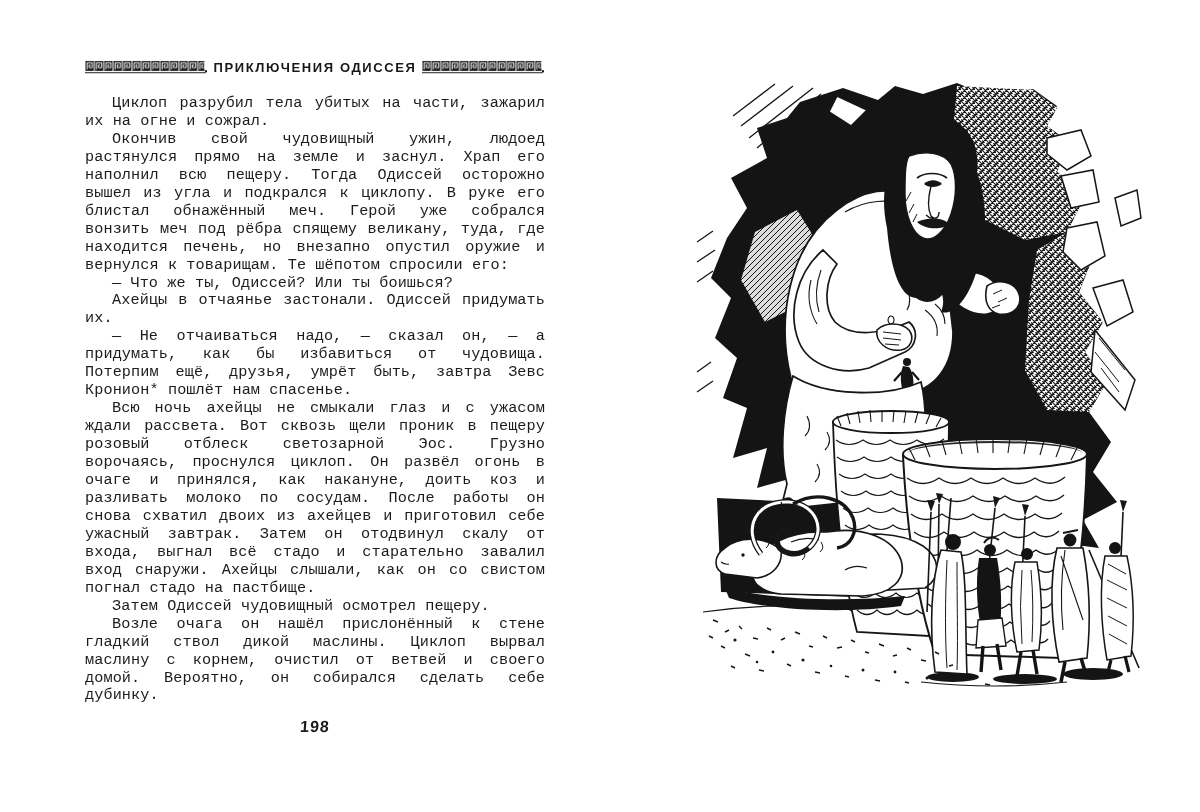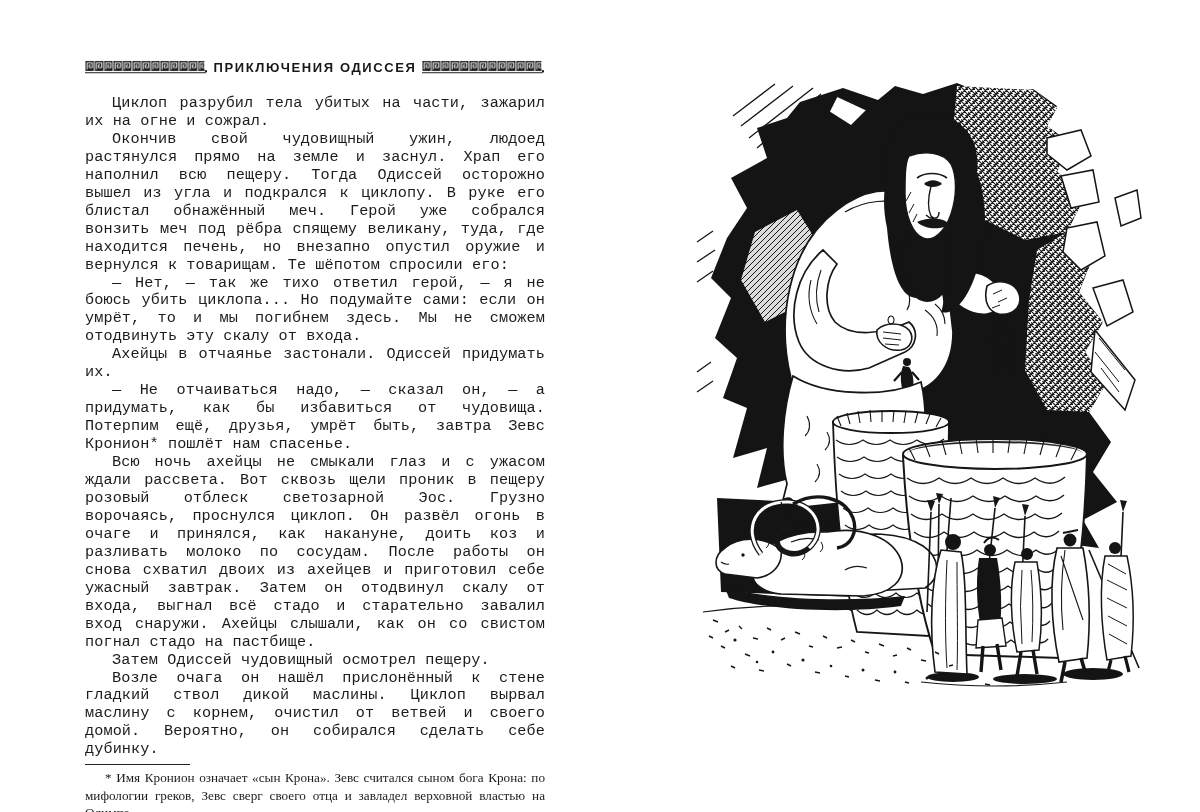--- a/index.html
+++ b/index.html
@@ -44,31 +44,27 @@
       <rect x="0" y="0" width="133.5" height="11.6" fill="url(#mk1)"></rect>
       <rect x="0" y="12.8" width="135" height="1.1" fill="#1c1c1c"></rect>
       <rect x="134" y="10.5" width="2.4" height="2.4" fill="#1c1c1c"></rect>
     </svg>
   </div>
 
   <div class="text-col">
     <div>
         <p class="para">Циклоп разрубил тела убитых на части, зажарил их на огне и сожрал.</p>
         <p class="para">Окончив свой чудовищный ужин, людоед растянулся прямо на земле и заснул. Храп его наполнил всю пещеру. Тогда Одиссей осторожно вышел из угла и подкрался к циклопу. В руке его блистал обнажённый меч. Герой уже собрался вонзить меч под рёбра спящему великану, туда, где находится печень, но внезапно опустил оружие и вернулся к товарищам. Те шёпотом спросили его:</p>
-        <p class="para">— Нет, — так же тихо ответил герой, — я не боюсь убить циклопа... Но подумайте сами: если он умрёт, то и мы погибнем здесь. Мы не сможем отодвинуть эту скалу от входа.</p>
+        <p class="para">— Что же ты, Одиссей? Или ты боишься?</p>
         <p class="para">Ахейцы в отчаянье застонали. Одиссей придумать их.</p>
         <p class="para">— Не отчаиваться надо, — сказал он, — а придумать, как бы избавиться от чудовища. Потерпим ещё, друзья, умрёт быть, завтра Зевс Кронион* пошлёт нам спасенье.</p>
         <p class="para">Всю ночь ахейцы не смыкали глаз и с ужасом ждали рассвета. Вот сквозь щели проник в пещеру розовый отблеск светозарной Эос. Грузно ворочаясь, проснулся циклоп. Он развёл огонь в очаге и принялся, как накануне, доить коз и разливать молоко по сосудам. После работы он снова схватил двоих из ахейцев и приготовил себе ужасный завтрак. Затем он отодвинул скалу от входа, выгнал всё стадо и старательно завалил вход снаружи. Ахейцы слышали, как он со свистом погнал стадо на пастбище.</p>
         <p class="para">Затем Одиссей чудовищный осмотрел пещеру.</p>
         <p class="para">Возле очага он нашёл прислонённый к стене гладкий ствол дикой маслины. Циклоп вырвал маслину с корнем, очистил от ветвей и своего домой. Вероятно, он собирался сделать себе дубинку.</p>
       </div>
-    <div class="footnote-block">
-      <div class="footnote-rule"></div>
-      <p class="footnote-text">* Имя Кронион означает «сын Крона». Зевс считался сыном бога Крона: по мифологии греков, Зевс сверг своего отца и завладел верховной властью на Олимпе.</p>
-    </div>
     <div class="page-number">198</div>
   </div>
 
   <div class="illustration">
   <svg width="450" height="622" viewBox="0 0 450 622">
     <defs>
       <pattern id="cross" width="7" height="7" patternUnits="userSpaceOnUse">
         <rect width="7" height="7" fill="#ffffff"></rect>
         <path d="M0,0 L7,7 M7,0 L0,7 M3.5,-1 L10.5,6 M-1,3.5 L6,10.5" stroke="#161616" stroke-width="1.1"></path>
       </pattern>

